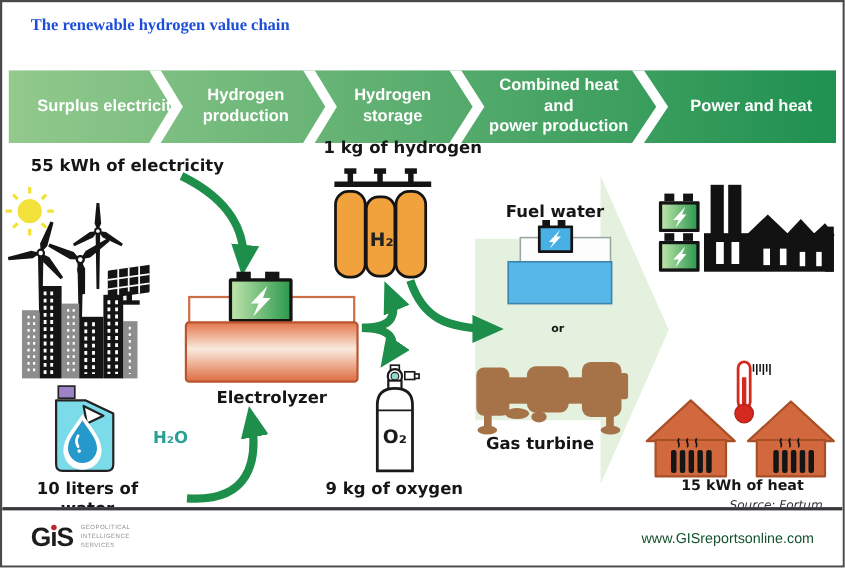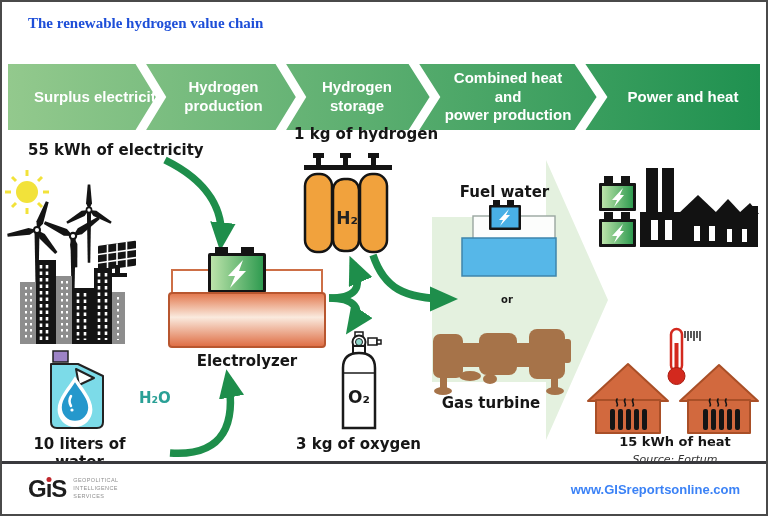--- a/index.html
+++ b/index.html
@@ -30,38 +30,38 @@
   .s5{left:600px;width:150px;}
   .art{position:absolute;left:0;top:0;}
   .lbl{
     position:absolute;font-weight:bold;font-size:15px;color:#161616;
     font-family:"DejaVu Sans","Liberation Sans",sans-serif;
   }
   .center{text-align:center;}
   .lbl-h2o{color:var(--h2o_teal);}
   .lbl-or{font-size:10px;}
   .lbl-heat{font-size:13px;}
-  .lbl-source{font-size:11px;font-style:italic;font-weight:normal;color:#333;text-align:center;}
+  .lbl-source{font-size:11px;font-style:italic;font-weight:normal;color:#333;text-align:right;}
   .footer{
     position:absolute;left:0;right:0;bottom:0;height:50px;background:#ffffff;
     border-top:3px solid #39393d;display:flex;align-items:center;
     justify-content:space-between;padding:0 26px;box-sizing:content-box;
   }
   .logo{display:flex;align-items:center;}
   .logo-word{font-weight:bold;font-size:24px;color:#1d1d1d;letter-spacing:-1px;display:flex;}
   .logo-i{position:relative;}
   .logo-dot{
     position:absolute;left:50%;top:2px;transform:translateX(-50%);
     width:5px;height:5px;border-radius:50%;background:#c0272d;
   }
   .logo-sub{
     margin-left:7px;font-size:5.5px;color:#8f8f8f;line-height:1.4;
     white-space:pre-line;letter-spacing:.4px;
   }
-  .website{font-size:13px;font-weight:bold;color:#3b82f6;}
+  .website{font-size:13px;font-weight:normal;color:#14532d;}
 </style>
 </head>
 <body>
 
 <div class="frame">
 
   <div class="title">The renewable hydrogen value chain</div>
 
   <div class="banner">
     <svg width="756" height="66" viewBox="0 0 756 66">
@@ -358,21 +358,21 @@
       <rect x="672.5" y="341" width="4" height="26" style="fill:var(--thermometer_red)"></rect>
       <circle cx="674.5" cy="374" r="8.5" style="fill:var(--thermometer_red)" stroke="#a91d12" stroke-width="1"></circle>
     </g>
   </svg>
 
   <div class="lbl" style="left:26px;top:139px;">55 kWh of electricity</div>
   <div class="lbl" style="left:292px;top:123px;">1 kg of hydrogen</div>
   <div class="lbl center" style="left:170px;top:350px;width:150px;">Electrolyzer</div>
   <div class="lbl lbl-h2o" style="left:137px;top:387px;">H₂O</div>
   <div class="lbl center" style="left:5px;top:433px;width:145px;">10 liters of water</div>
-  <div class="lbl" style="left:294px;top:433px;">3 kg of oxygen</div>
+  <div class="lbl" style="left:294px;top:433px;">9 kg of oxygen</div>
   <div class="lbl center" style="left:445px;top:181px;width:115px;">Fuel water</div>
   <div class="lbl lbl-or center" style="left:480px;top:292px;width:50px;">or</div>
   <div class="lbl center" style="left:429px;top:392px;width:120px;">Gas turbine</div>
   <div class="lbl lbl-heat center" style="left:598px;top:432px;width:150px;">15 kWh of heat</div>
   <div class="lbl lbl-source" style="left:600px;top:451px;width:146px;">Source: Fortum</div>
 
   <div class="footer">
     <div class="logo">
       <div class="logo-word">
         <span>G</span>

